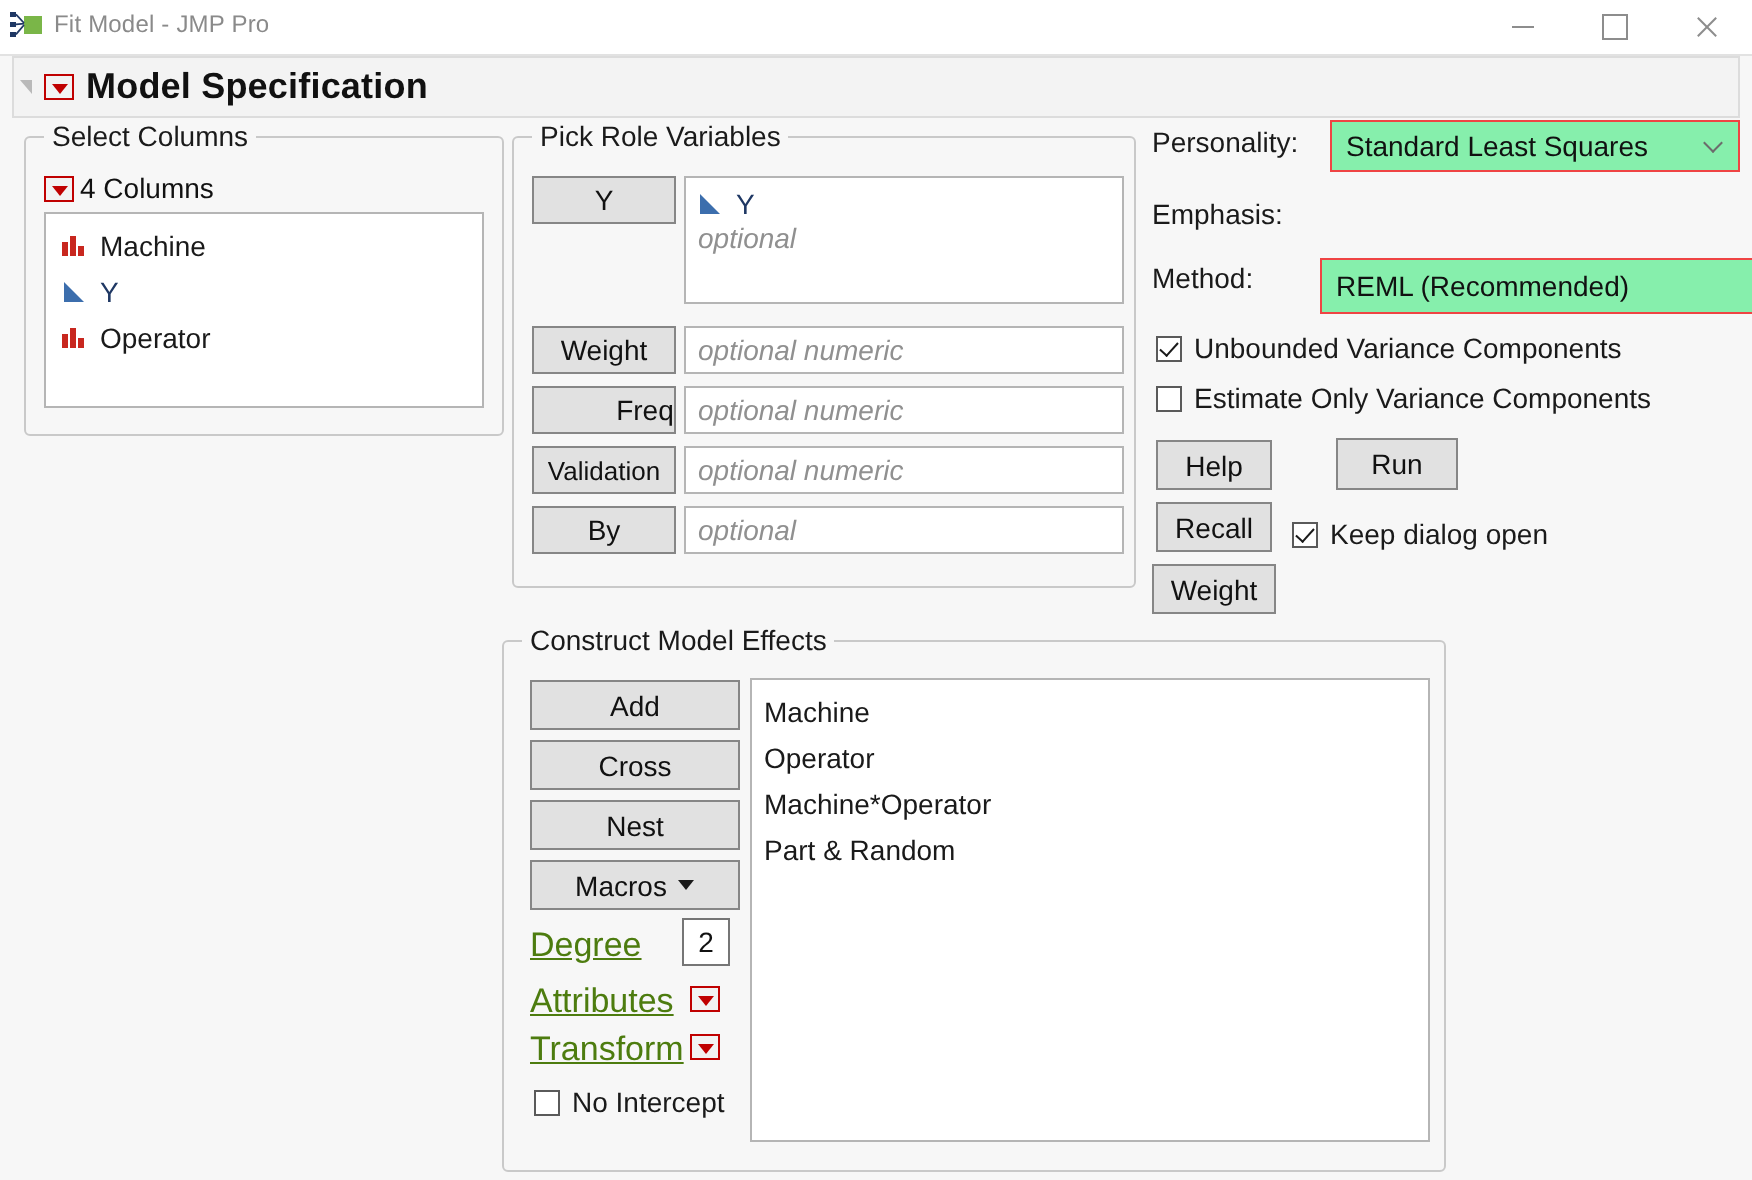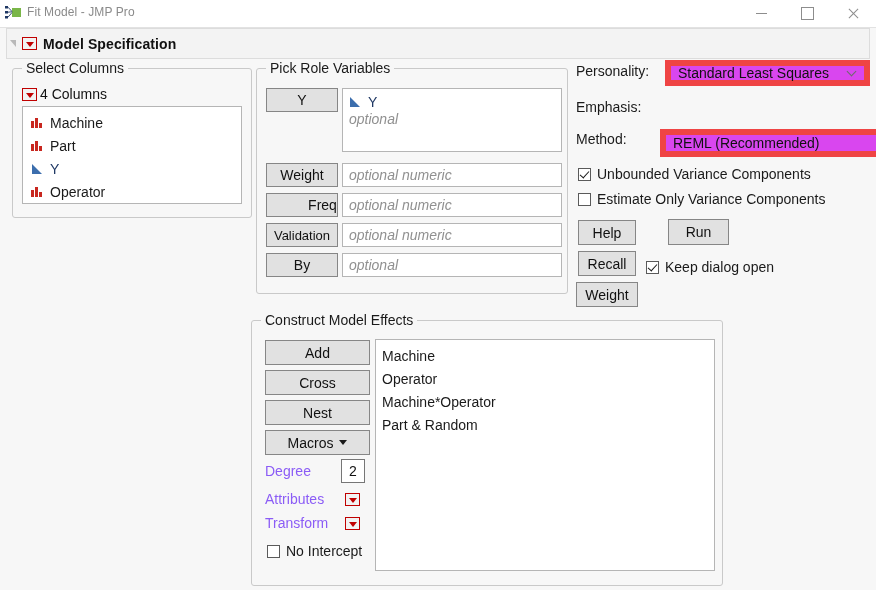--- a/index.html
+++ b/index.html
@@ -55,21 +55,21 @@
     position: relative; box-sizing: border-box;
   }
   .redbtn:after {
     content: ""; position: absolute; left: 3px; top: 4px;
     border-left: 4.5px solid transparent;
     border-right: 4.5px solid transparent;
     border-top: 5px solid #c00000;
   }
   .ms-redbtn { margin-left: 6px; }
   .ms-title {
-    margin-left: 6px; font-size: 14px; font-weight: bold; color: #111;
+    margin-left: 6px; font-size: 18px; font-weight: bold; color: #111;
     letter-spacing: .1px;
   }
 
   
   .group { position: absolute; box-sizing: border-box; }
   .group > .gframe {
     position: absolute; left: 0; top: 8px; right: 0; bottom: 0;
     border: 1px solid #c9c9c9; border-radius: 3px; background: transparent;
   }
   .group > .glabel {
@@ -151,21 +151,21 @@
   .yrow .nm { font-size: 14px; color: #1f3864; font-style: normal; }
 
   
   .rlabel { position: absolute; font-size: 14px; color: #1a1a1a; }
   #lb-pers { left: 576px; top: 63px; }
   #lb-emph { left: 576px; top: 99px; }
   #lb-meth { left: 576px; top: 131px; }
 
   .combo {
     position: absolute; box-sizing: border-box;
-    background: #d946ef; border: 6px solid #ef4444;
+    background: #86efac; border: 1px solid #ef4444;
     font-size: 14px; color: #111; padding-left: 7px;
     display: flex; align-items: center;
   }
   .combo .chev {
     position: absolute; right: 8px; top: 50%; width: 8px; height: 8px;
     margin-top: -5px;
   }
   .combo .chev:after {
     content: ""; position: absolute; left: 0; top: 0;
     width: 6px; height: 6px;
@@ -202,21 +202,21 @@
   #eb-add    { top: 340px; }
   #eb-cross  { top: 370px; }
   #eb-nest   { top: 400px; }
   #eb-macros { top: 430px; }
   .macro-tri {
     width: 0; height: 0; margin-left: 6px;
     border-left: 4.5px solid transparent;
     border-right: 4.5px solid transparent;
     border-top: 5px solid #1a1a1a;
   }
-  .eff-label { position: absolute; left: 265px; font-size: 14px; color: #8b5cf6; }
+  .eff-label { position: absolute; left: 265px; font-size: 17px; color: #4d7c0f; text-decoration: underline; }
   #el-degree    { top: 463px; }
   #el-attrs     { top: 491px; }
   #el-transform { top: 515px; }
   #degree-box {
     position: absolute; left: 341px; top: 459px; width: 24px; height: 24px;
     background: #fff; border: 1px solid #767676; box-sizing: border-box;
     font-size: 14px; color: #111; display: flex; align-items: center; justify-content: center;
   }
   #attrs-btn     { position: absolute; left: 345px; top: 493px; }
   #transform-btn { position: absolute; left: 345px; top: 517px; }
@@ -274,28 +274,20 @@
   <div class="collist">
     <div class="colrow">
       <span class="ic-nominal">
           <i></i>
           <i></i>
           <i></i>
         </span>
       <span>Machine</span>
     </div>
     <div class="colrow">
-      <span class="ic-nominal">
-          <i></i>
-          <i></i>
-          <i></i>
-        </span>
-      <span>Part</span>
-    </div>
-    <div class="colrow">
       <span class="ic-continuous"></span>
       <span class="colname-blue">Y</span>
     </div>
     <div class="colrow">
       <span class="ic-nominal">
           <i></i>
           <i></i>
           <i></i>
         </span>
       <span>Operator</span>

